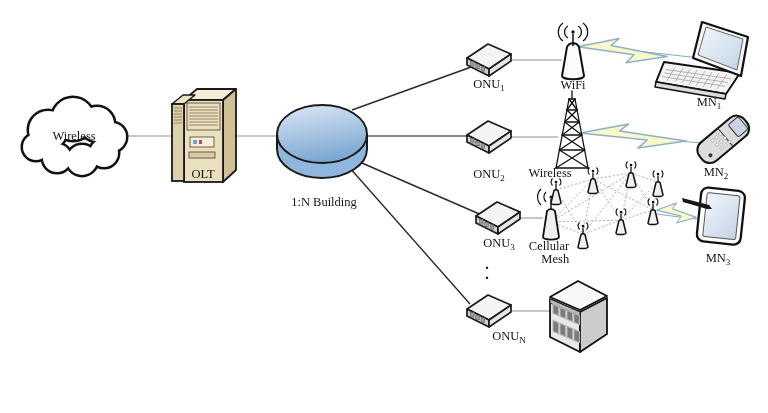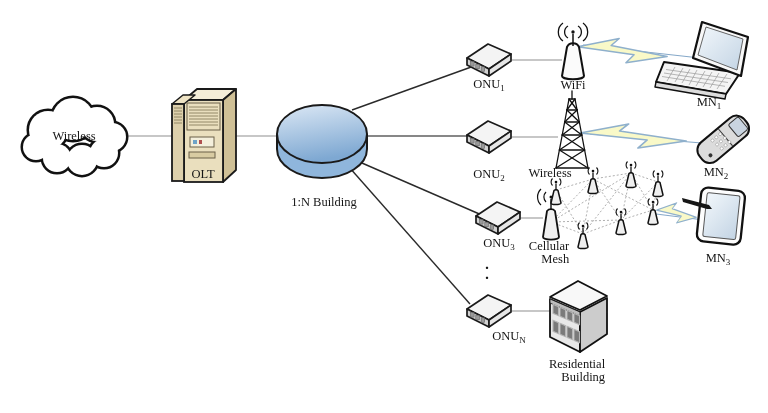--- a/index.html
+++ b/index.html
@@ -272,22 +272,18 @@
 
 <div class="lbl dots" style="left:487px;top:273px">·
 ·</div>
 
 <div class="lbl" style="left:573px;top:85px">WiFi</div>
 <div class="lbl" style="left:550px;top:173px">Wireless</div>
 <div class="lbl" style="left:549px;top:253px">
   <span class="ln">Cellular</span>
   <span class="ln">Mesh</span>
 </div>
-<div class="lbl" style="left:577px;top:371px">
-  <span class="ln">Residential</span>
-  <span class="ln">Building</span>
-</div>
 
 <div class="lbl" style="left:709px;top:102px"><span>MN</span><sub>1</sub></div>
 <div class="lbl" style="left:716px;top:172px"><span>MN</span><sub>2</sub></div>
 <div class="lbl" style="left:718px;top:258px"><span>MN</span><sub>3</sub></div>
 
 </div>
 
 </body></html>

